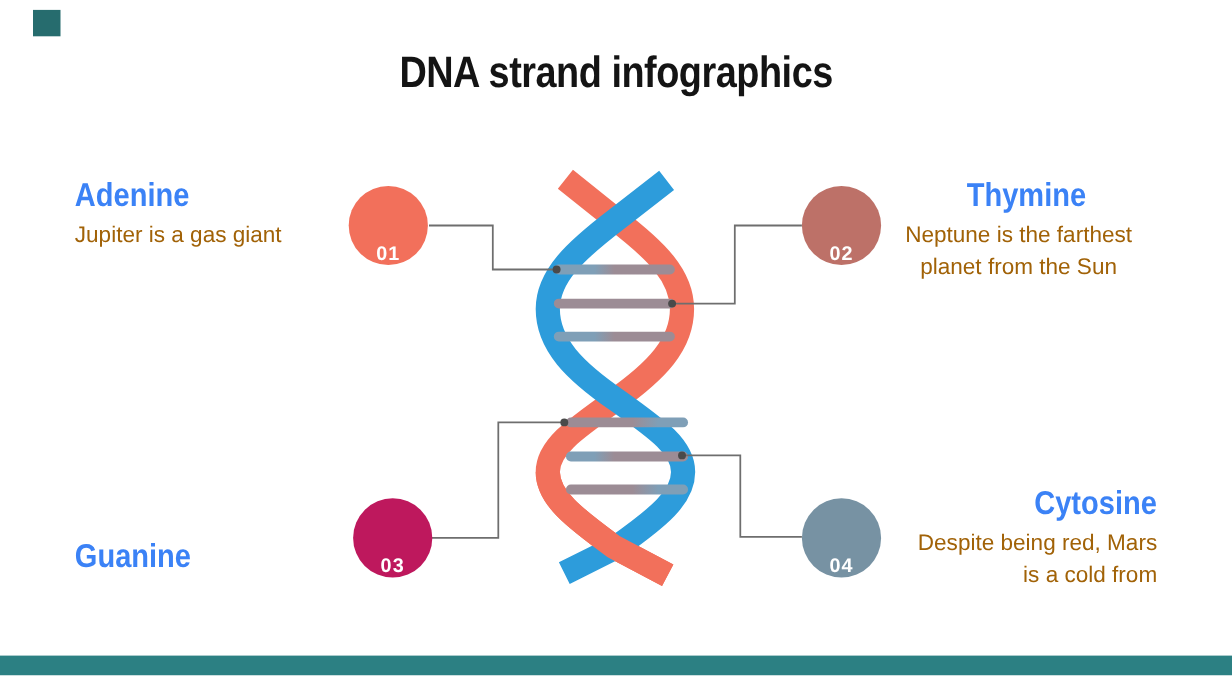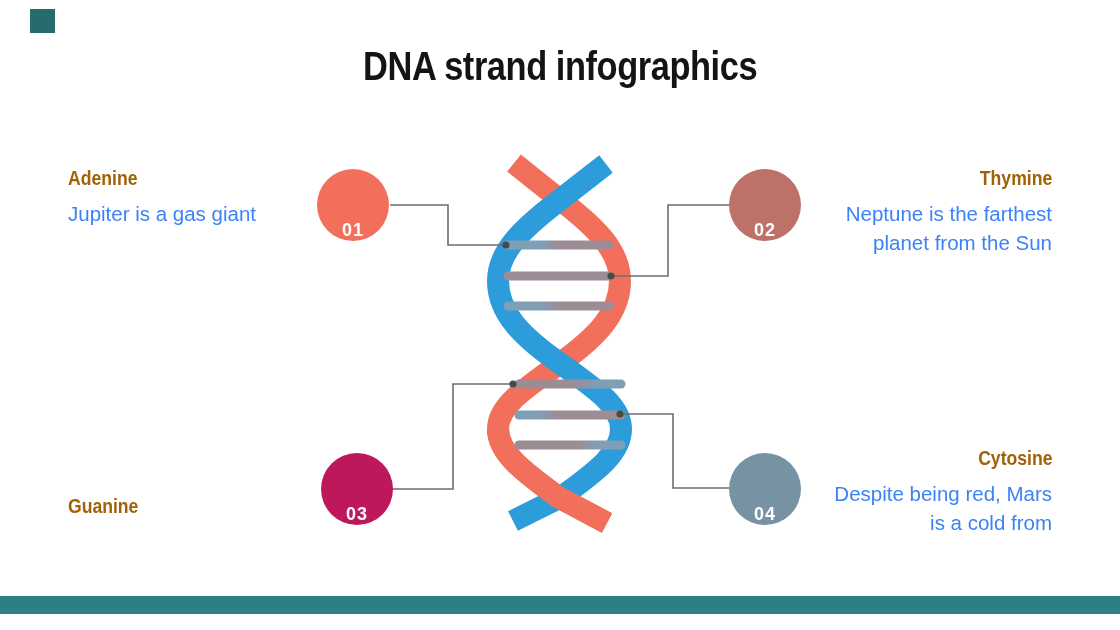--- a/index.html
+++ b/index.html
@@ -10,25 +10,25 @@
   .decor-square{position:absolute;left:30px;top:9px;width:25px;height:24px;}
   .decor-bar{position:absolute;left:0;top:596px;width:1120px;height:21px;}
   .title{position:absolute;left:0;top:44px;width:100%;text-align:center;}
   .title .cond{
     display:inline-block;transform:scaleX(0.86);transform-origin:center;
     font-weight:bold;font-size:40px;letter-spacing:-0.5px;color:#141414;white-space:nowrap;
   }
   .block{position:absolute;width:252px;}
   .block.left{text-align:left;}
   .block.right{text-align:right;}
-  .block h2{margin:0 0 7px 0;font-size:20px;line-height:28px;color:#a16207;}
+  .block h2{margin:0 0 7px 0;font-size:30px;line-height:28px;color:#3b82f6;}
   .block h2 .cond{display:inline-block;transform:scaleX(0.88);white-space:nowrap;}
   .block.left h2 .cond{transform-origin:left center;}
   .block.right h2 .cond{transform-origin:right center;}
-  .block p{margin:0;font-size:20.5px;line-height:29px;color:#3b82f6;}
+  .block p{margin:0;font-size:20.5px;line-height:29px;color:#a16207;}
   .num-circle{
     position:absolute;width:72px;height:72px;border-radius:50%;
     display:flex;align-items:flex-end;justify-content:center;
     color:#ffffff;font-weight:bold;font-size:18px;letter-spacing:1px;
   }
   .helix-svg{position:absolute;left:0;top:0;}
 </style>
 </head>
 <body>
 
@@ -91,21 +91,21 @@
     <span>04</span>
   </div>
 
   <div class="block left" style="left:68px;top:164px;">
     <h2><span class="cond">Adenine</span></h2>
     <p>
       <span>Jupiter is a gas giant</span><br>
     </p>
   </div>
 
-  <div class="block right" style="left:800px;top:164px;">
+  <div class="block right" style="left:800px;top:164px;text-align:center;">
     <h2><span class="cond">Thymine</span></h2>
     <p>
       <span>Neptune is the farthest</span><br>
       <span>planet from the Sun</span>
     </p>
   </div>
 
   <div class="block left" style="left:68px;top:444px;margin-top:48px;">
     <h2><span class="cond">Guanine</span></h2>
     <p>

